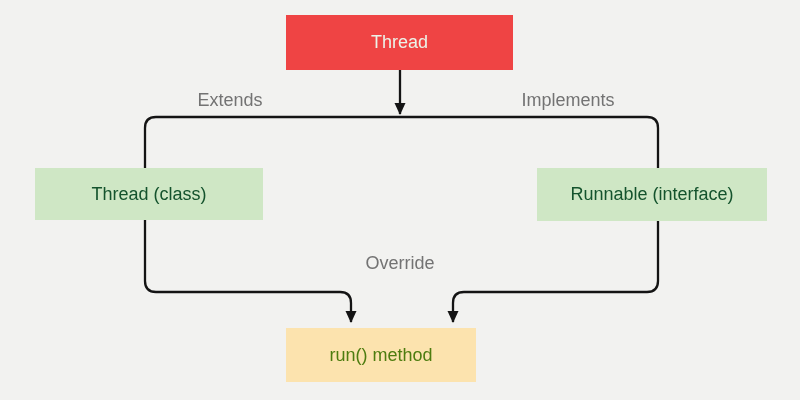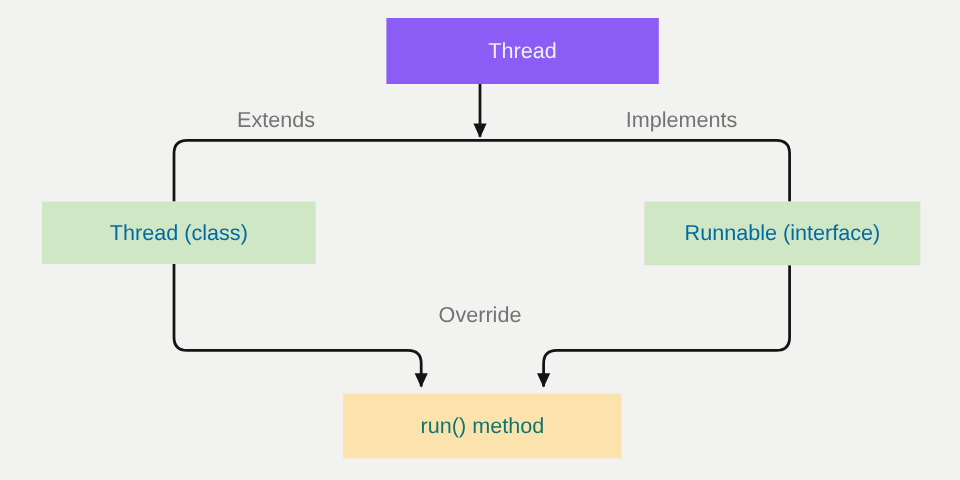--- a/index.html
+++ b/index.html
@@ -24,36 +24,36 @@
     fill: none;
     stroke: #141414;
     stroke-width: 2.3;
   }
   .node {
     position: absolute;
     display: flex;
     align-items: center;
     justify-content: center;
     font-size: 18px;
-    color: #0369a1;
+    color: #14532d;
     white-space: nowrap;
   }
   .node-thread {
     left: 286px; top: 15px; width: 227px; height: 55px;
     color: #ecf3e9;
   }
   .node-thread-class {
     left: 35px; top: 168px; width: 228px; height: 52px;
   }
   .node-runnable {
     left: 537px; top: 168px; width: 230px; height: 53px;
   }
   .node-run {
-    left: 286px; top: 328px; width: 232px; height: 54px;
-    color: #0f766e;
+    left: 286px; top: 328px; width: 190px; height: 54px;
+    color: #4d7c0f;
   }
   .edge-label {
     position: absolute;
     transform: translate(-50%, -50%);
     font-size: 18px;
     color: #737373;
     white-space: nowrap;
   }
   .edge-label-extends    { left: 230px; top: 100px; }
   .edge-label-implements { left: 568px; top: 100px; }
@@ -69,21 +69,21 @@
       <marker id="arrowhead" markerUnits="userSpaceOnUse" markerWidth="16" markerHeight="14" refX="12" refY="6" orient="auto">
         <path d="M1,0.5 L13,6 L1,11.5 Z" fill="#141414"></path>
       </marker>
     </defs>
     <path class="wire" d="M400,70 V114" marker-end="url(#arrowhead)"></path>
     <path class="wire" d="M145,168 V128 Q145,117 156,117 H647 Q658,117 658,128 V168"></path>
     <path class="wire" d="M145,220 V281 Q145,292 156,292 H340 Q351,292 351,303 V322" marker-end="url(#arrowhead)"></path>
     <path class="wire" d="M658,221 V281 Q658,292 647,292 H464 Q453,292 453,303 V322" marker-end="url(#arrowhead)"></path>
   </svg>
 
-  <div class="node node-thread" style="background-color: #8b5cf6; margin-left: 36px;">Thread</div>
+  <div class="node node-thread" style="background-color: #ef4444;">Thread</div>
 
   <div class="node node-thread-class" style="background-color: rgb(207, 231, 197);">Thread (class)</div>
 
   <div class="node node-runnable" style="background-color: rgb(207, 231, 197);">Runnable (interface)</div>
 
   <div class="node node-run" style="background-color: rgb(252, 227, 174);">run() method</div>
 
   <div class="edge-label edge-label-extends">Extends</div>
 
   <div class="edge-label edge-label-override">Override</div>

